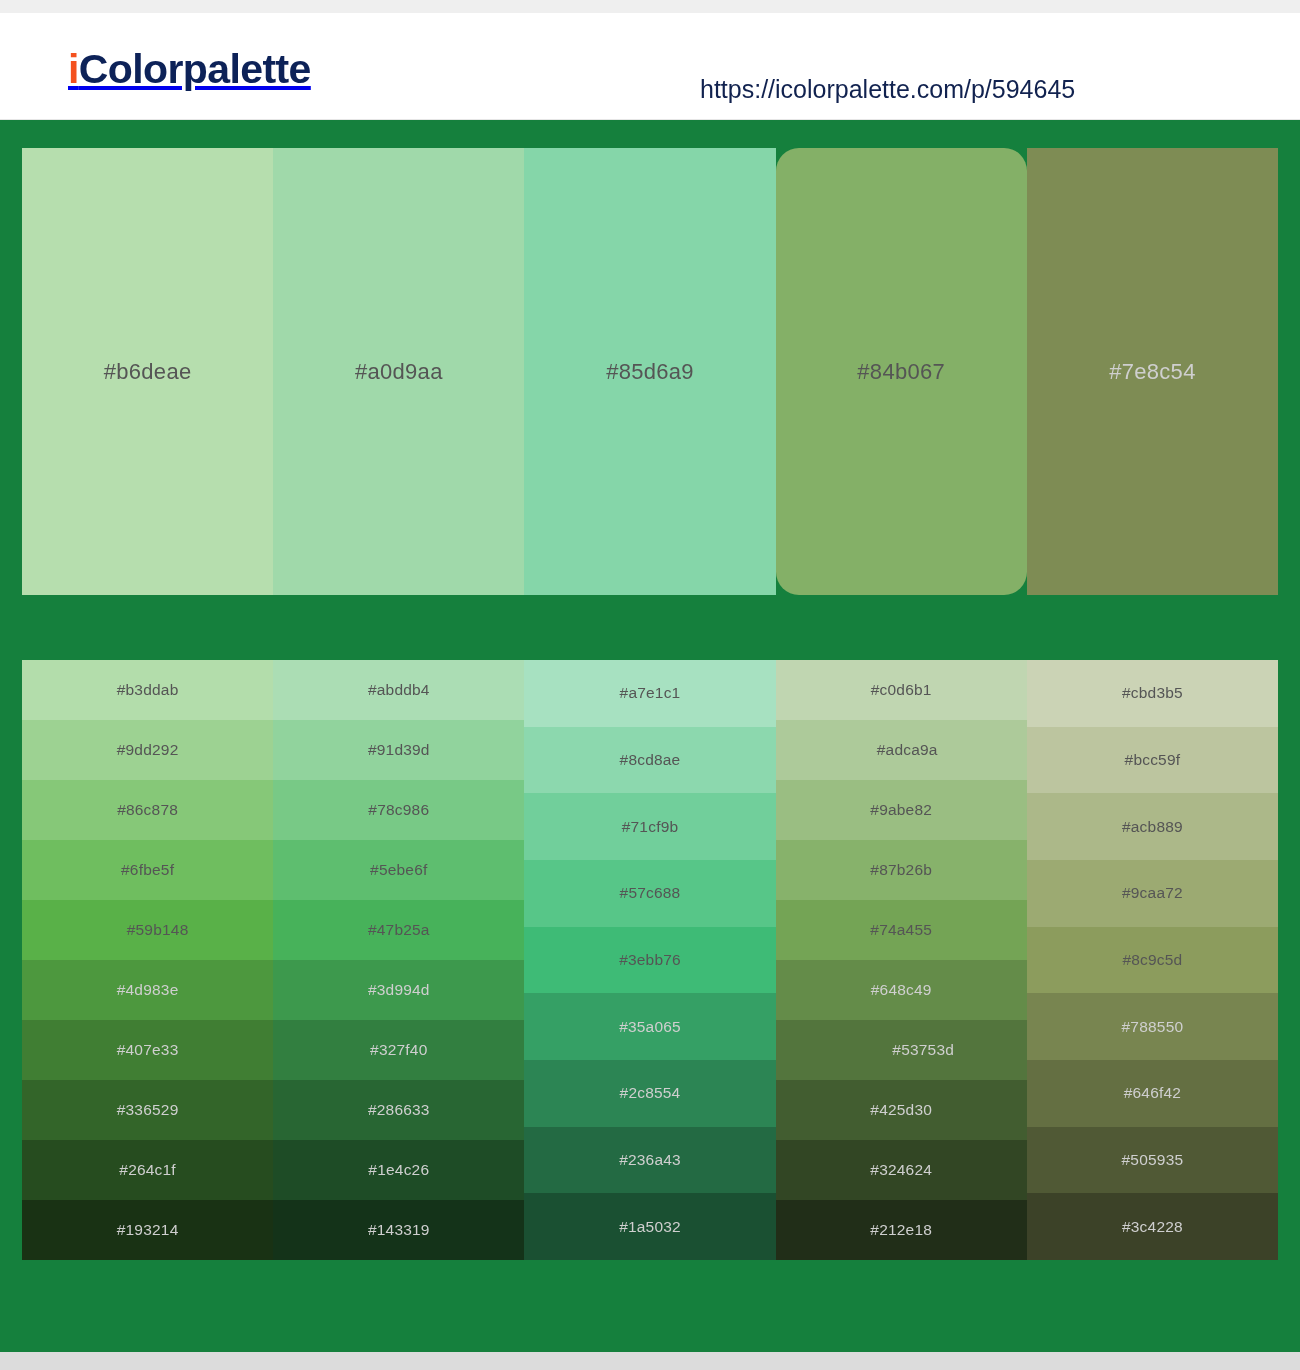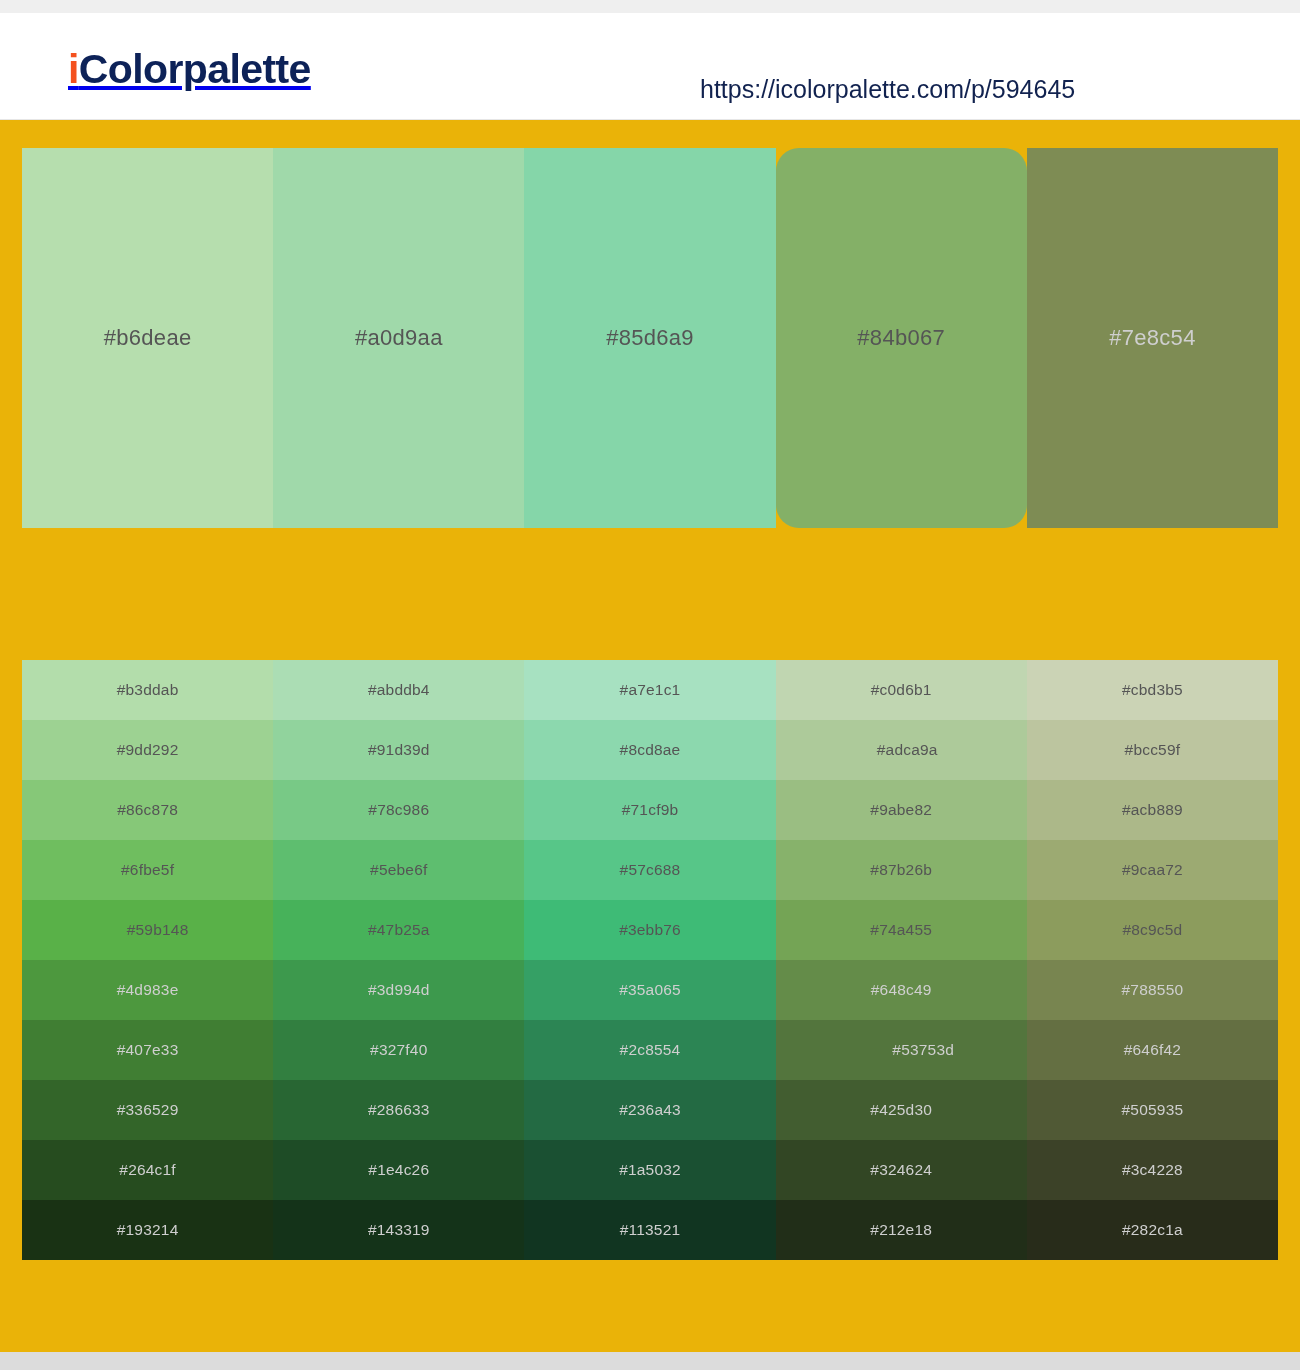--- a/index.html
+++ b/index.html
@@ -10,21 +10,21 @@
     height: 1370px;
     background: #ffffff;
     font-family: "Liberation Sans", "DejaVu Sans", sans-serif;
     overflow: hidden;
   }
 
   #page {
     position: relative;
     width: 1300px;
     height: 1370px;
-    background: #eab308;
+    background: #15803d;
   }
 
   
   .chrome-strip {
     position: absolute;
     left: 0;
     width: 1300px;
     background: #e2e2e2;
   }
   .chrome-top    { top: 0;    height: 13px; background: #efefef; }
@@ -66,21 +66,21 @@
     white-space: nowrap;
     font-family: "Liberation Sans", "DejaVu Sans", sans-serif;
   }
 
   
   .palette-strip {
     position: absolute;
     left: 22px;
     top: 148px;
     width: 1256px;
-    height: 380px;
+    height: 447px;
     display: flex;
   }
   .palette-swatch {
     flex: 1 1 0;
     height: 100%;
     display: flex;
     align-items: center;
     justify-content: center;
     font-size: 22px;
     letter-spacing: 0.3px;
@@ -227,23 +227,20 @@
         </div>
         <div class="shade-cell" style="background: rgb(44, 133, 84);">
           <span style="color: rgb(207, 207, 207);">#2c8554</span>
         </div>
         <div class="shade-cell" style="background: rgb(35, 106, 67);">
           <span style="color: rgb(207, 207, 207);">#236a43</span>
         </div>
         <div class="shade-cell" style="background: rgb(26, 80, 50);">
           <span style="color: rgb(207, 207, 207);">#1a5032</span>
         </div>
-        <div class="shade-cell" style="background: rgb(17, 53, 33);">
-          <span style="color: rgb(207, 207, 207);">#113521</span>
-        </div>
       </div>
       <div class="shade-col">
         <div class="shade-cell" style="background: rgb(192, 214, 177);">
           <span style="color: rgb(85, 85, 85);">#c0d6b1</span>
         </div>
         <div class="shade-cell" style="background: rgb(173, 202, 154); padding-left: 12px;">
           <span style="color: rgb(85, 85, 85);">#adca9a</span>
         </div>
         <div class="shade-cell" style="background: rgb(154, 190, 130);">
           <span style="color: rgb(85, 85, 85);">#9abe82</span>
@@ -291,21 +288,18 @@
         </div>
         <div class="shade-cell" style="background: rgb(100, 111, 66);">
           <span style="color: rgb(207, 207, 207);">#646f42</span>
         </div>
         <div class="shade-cell" style="background: rgb(80, 89, 53);">
           <span style="color: rgb(207, 207, 207);">#505935</span>
         </div>
         <div class="shade-cell" style="background: rgb(60, 66, 40);">
           <span style="color: rgb(207, 207, 207);">#3c4228</span>
         </div>
-        <div class="shade-cell" style="background: rgb(40, 44, 26);">
-          <span style="color: rgb(207, 207, 207);">#282c1a</span>
-        </div>
       </div>
     </div>
 
   <div class="chrome-strip chrome-bottom"></div>
 
 </div>
 
 </body></html>

